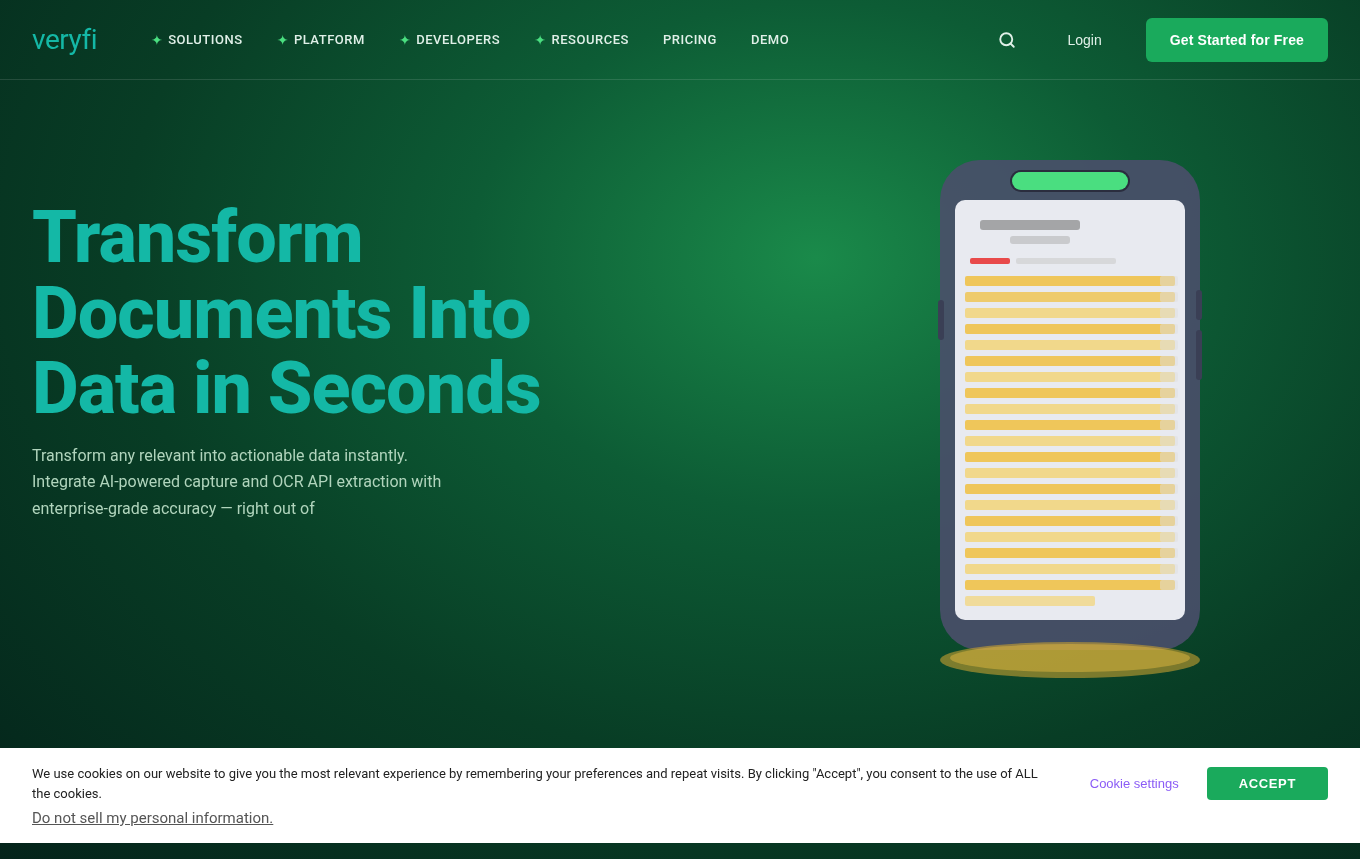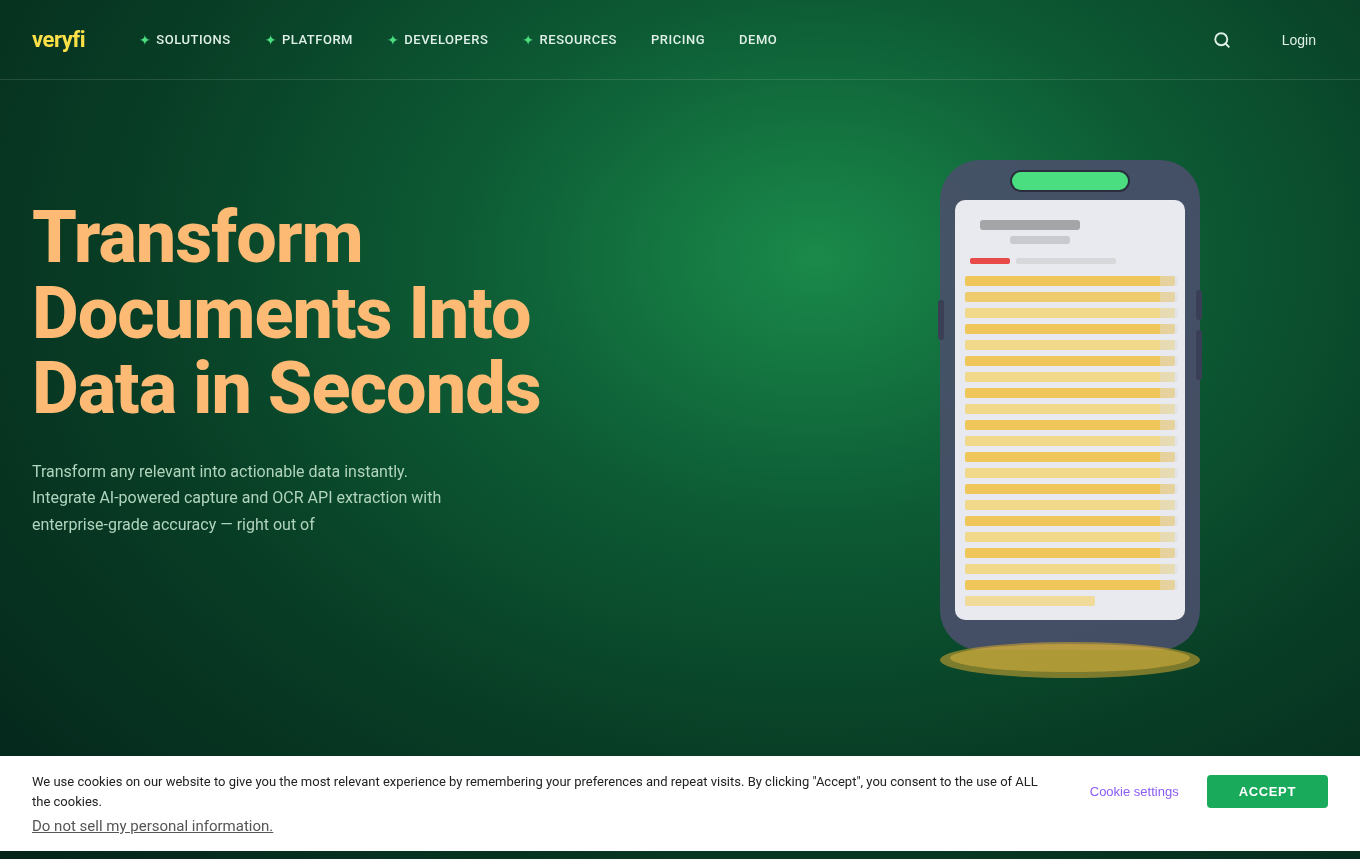--- a/index.html
+++ b/index.html
@@ -30,23 +30,23 @@
       height: 80px;
       border-bottom: 1px solid rgba(255,255,255,0.12);
     }
 
     .nav-logo {
       display: flex;
       align-items: center;
     }
 
     .logo-text {
-      color: #fde047;
-      font-size: 22px;
-      font-weight: 700;
+      color: #14b8a6;
+      font-size: 28px;
+      font-weight: 400;
       letter-spacing: -0.5px;
     }
 
     .nav-links {
       display: flex;
       align-items: center;
       gap: 6px;
       flex: 1;
       padding-left: 40px;
     }
@@ -124,24 +124,24 @@
     }
 
     .hero-content {
       flex: 0 0 560px;
       padding-top: 120px;
     }
 
     .hero-title {
       font-size: 72px;
       font-weight: 800;
-      color: #fdba74;
+      color: #14b8a6;
       line-height: 1.05;
       letter-spacing: -1px;
-      margin-bottom: 32px;
+      margin-bottom: 16px;
     }
 
     .hero-description {
       font-size: 16px;
       color: #b0d4bc;
       line-height: 1.65;
       max-width: 420px;
     }
 
     
@@ -149,21 +149,21 @@
       position: absolute;
       right: 20px;
       top: 60px;
       width: 460px;
       height: 600px;
     }
 
     
     .cookie-banner {
       position: fixed;
-      bottom: 8px;
+      bottom: 16px;
       left: 0;
       right: 0;
       background: #ffffff;
       padding: 16px 32px;
       z-index: 1000;
       display: flex;
       flex-direction: column;
       gap: 6px;
     }
 
@@ -263,20 +263,21 @@
     </div>
 
     <div class="nav-right">
       <div class="search-icon-btn">
         <svg width="18" height="18" viewBox="0 0 24 24" fill="none" stroke="currentColor" stroke-width="2.5" stroke-linecap="round" stroke-linejoin="round">
           <circle cx="11" cy="11" r="8"></circle>
           <line x1="21" y1="21" x2="16.65" y2="16.65"></line>
         </svg>
       </div>
       <button class="login-btn">Login</button>
+      <button class="cta-btn">Get Started for Free</button>
     </div>
   </nav>
 
   <section class="hero">
     <div class="hero-content">
       <h1 class="hero-title">Transform Documents Into Data in Seconds</h1>
       <p class="hero-description">Transform any relevant into actionable data instantly. Integrate AI-powered capture and OCR API extraction with enterprise-grade accuracy — right out of</p>
     </div>
 
     <div class="hero-visual">

